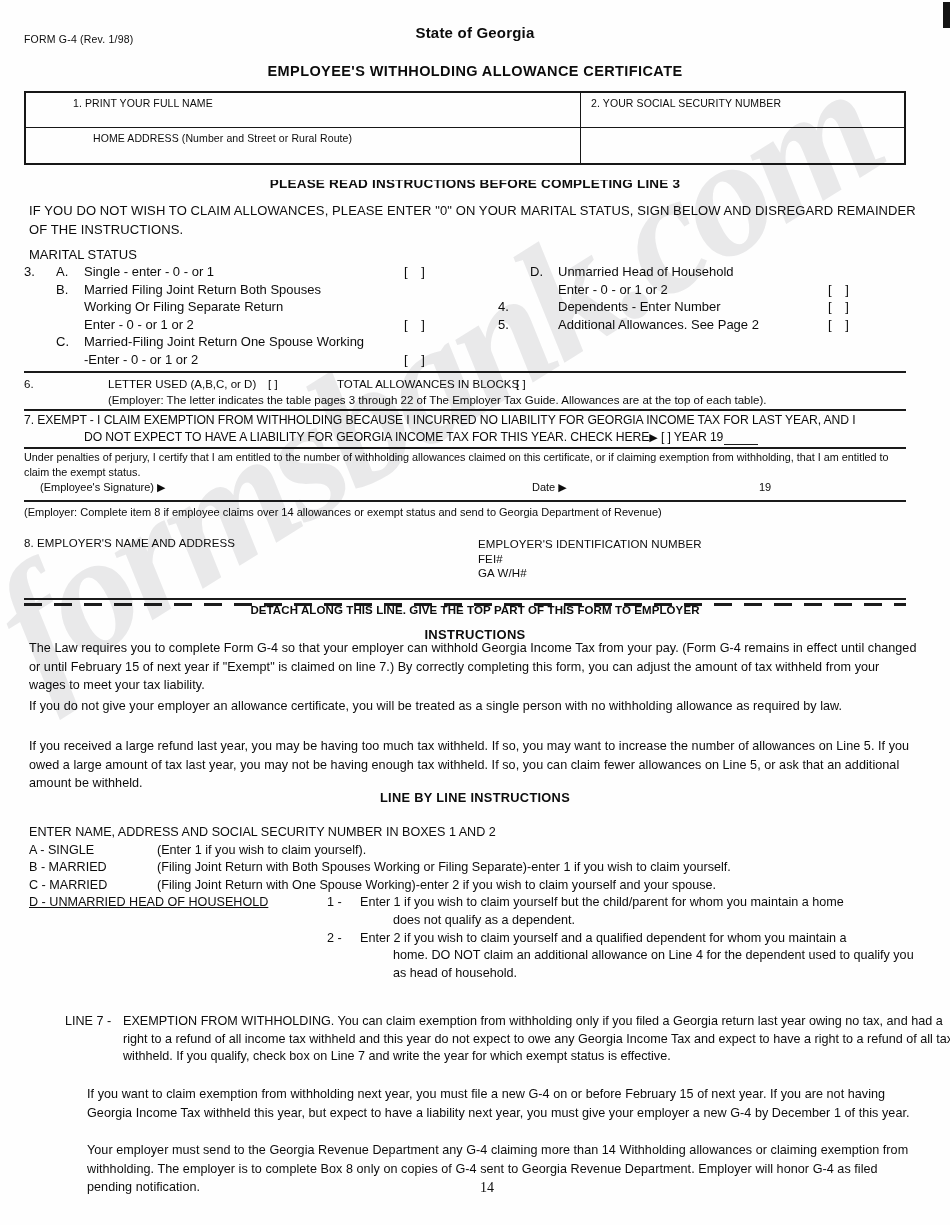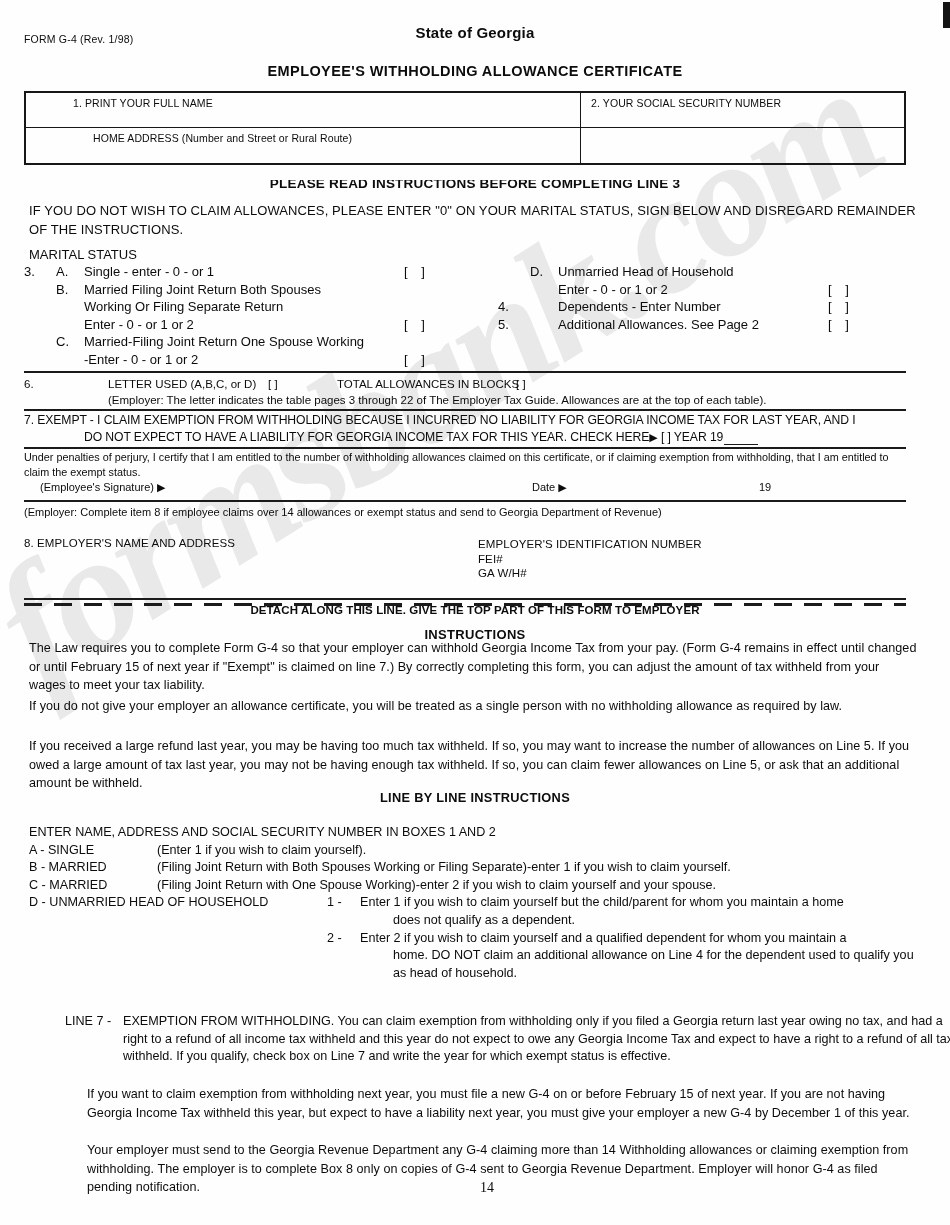--- a/index.html
+++ b/index.html
@@ -252,21 +252,21 @@
     left: 29px; top: 824px; width: 892px;
     font-size: 12.6px;
     line-height: 17.6px;
   }
   #lbl .simple { display: block; }
   .lrow { position: relative; display: block; min-height: 17.6px; }
   .lrow .tag  { position: absolute; left: 0; top: 0; }
   .lrow .body { display: block; margin-left: 128px; }
 
   #dhoh { position: relative; margin-top: 0; }
-  #dhoh .tag { position: absolute; left: 0; top: 0; }
+  #dhoh .tag { position: absolute; left: 0; top: 0; text-decoration: underline; }
   #dhoh .items { margin-left: 298px; }
   #dhoh .item { position: relative; min-height: 17.6px; }
   #dhoh .item .n { position: absolute; left: 0; top: 0; }
   #dhoh .item .t { display: block; margin-left: 33px; }
 
   #line5row { left: 29px; top: 996px; width: 892px; font-size: 12.6px; line-height: 17.6px; }
 
   #line7block {
     left: 29px; top: 1013px; width: 892px;
     font-size: 12.6px; line-height: 17.6px;

